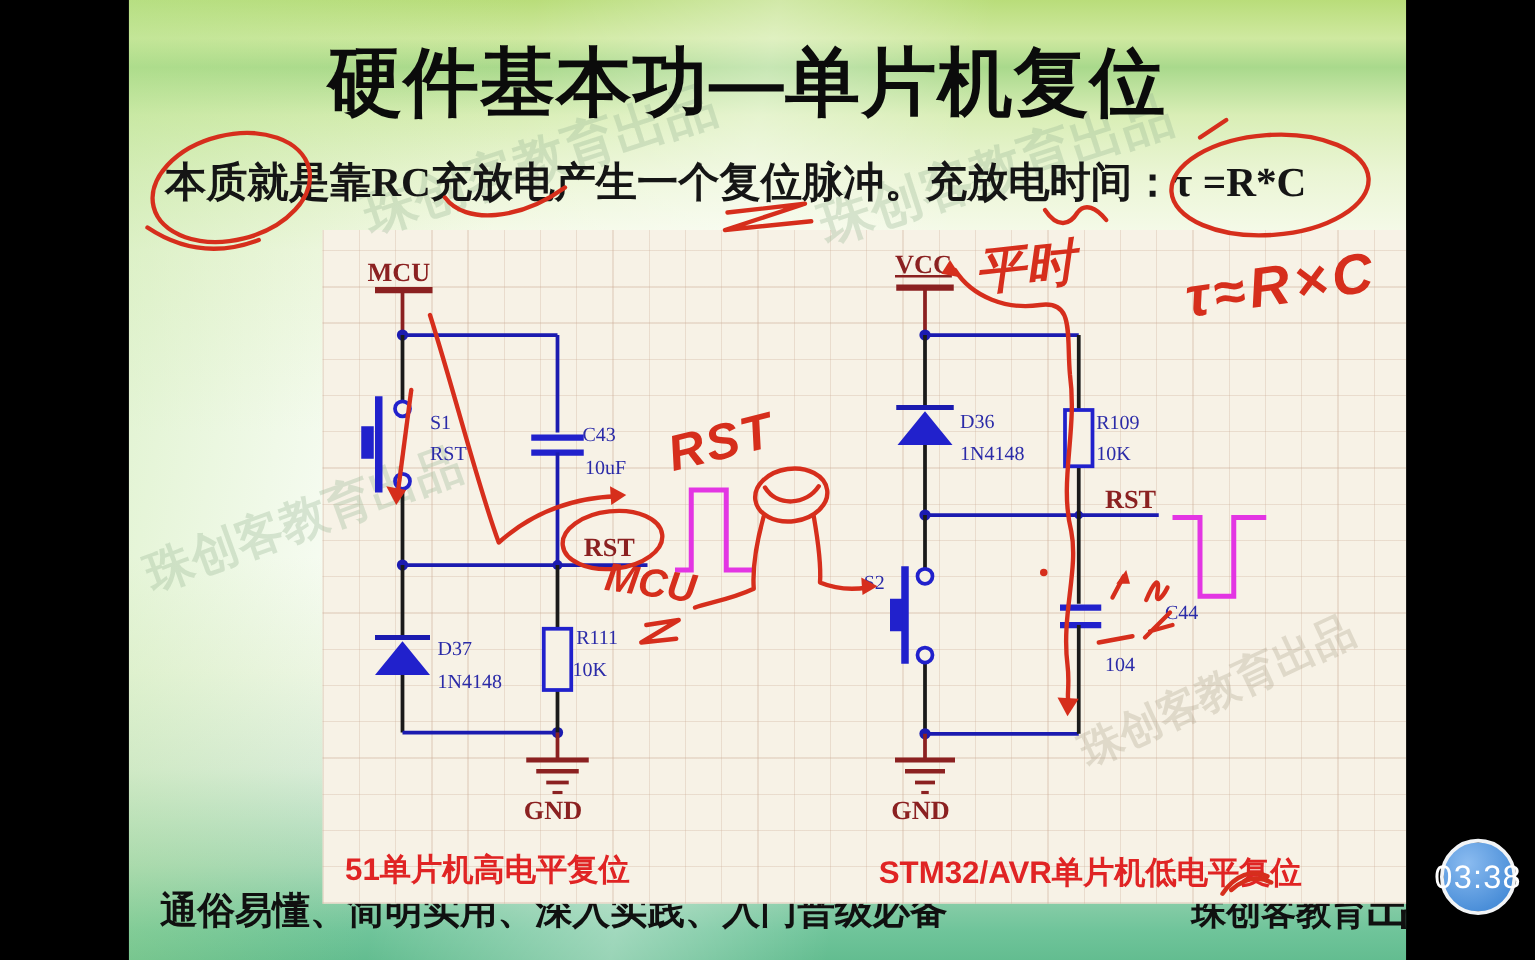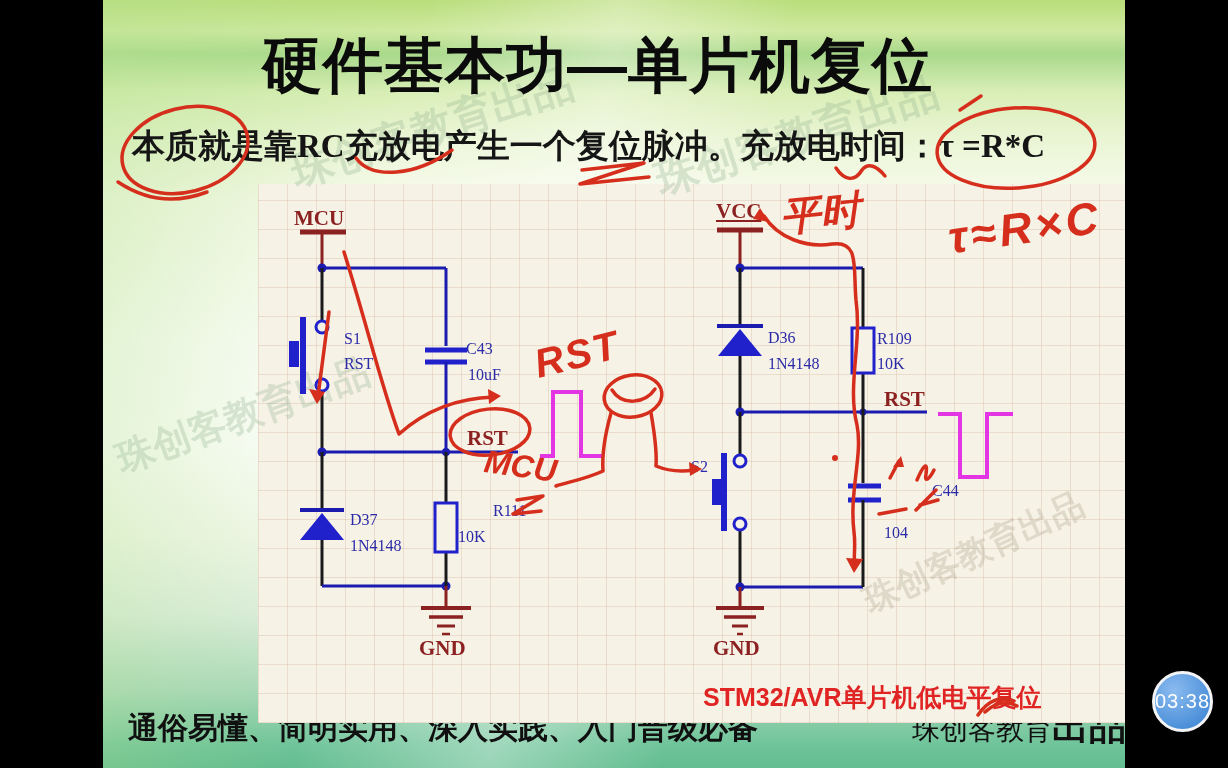--- a/index.html
+++ b/index.html
@@ -15,21 +15,21 @@
       rgba(255,255,255,.35) 45%,rgba(255,255,255,0) 60%);pointer-events:none;}
   .abs{position:absolute;}
   
   #title{left:262px;top:26px;z-index:3;font-size:60px;font-weight:900;color:#0b0b0b;
     letter-spacing:1px;white-space:nowrap;}
   #subtitle{left:132px;top:124px;z-index:3;font-size:33px;font-weight:700;color:#151515;
     font-family:"Liberation Serif",serif;white-space:nowrap;}
   
   #tagline{left:128px;top:708px;z-index:1;font-size:30px;font-weight:800;color:#101010;white-space:nowrap;}
   #brand{left:912px;top:702px;z-index:1;color:#101010;white-space:nowrap;}
-  #brand .small{font-size:28px;font-weight:400;}
+  #brand .small{font-size:28px;font-weight:700;margin-left:41px;}
   #brand .big{font-size:37px;font-weight:900;font-family:Liberation Mono, monospace;}
   
   #panel{left:258px;top:184px;width:867px;height:539px;z-index:2;background-color:#f7f2e6;
     background-image:
       repeating-linear-gradient(0deg,rgba(202,170,148,.30) 0 1px,transparent 1px 29px),
       repeating-linear-gradient(90deg,rgba(202,170,148,.30) 0 1px,transparent 1px 29px);}
   
   .wm{z-index:2;color:rgba(150,180,145,.32);font-weight:700;white-space:nowrap;pointer-events:none;}
   .wm.onpanel{color:rgba(170,160,135,.30);}
   
@@ -40,21 +40,21 @@
   
   .hand{z-index:4;color:#d62e1c;font-style:italic;font-weight:700;white-space:nowrap;pointer-events:none;}
   
   #overlay{position:absolute;left:0;top:0;z-index:4;pointer-events:none;}
   
   .bar{position:absolute;top:0;width:103px;height:768px;background:#000;z-index:5;}
   
   #timer{position:absolute;left:1152px;top:671px;width:61px;height:61px;z-index:6;border-radius:50%;
     background:radial-gradient(circle at 35% 30%,#8abbf0,#4a8ed8 75%);border:3px solid #f2f4f6;
     box-sizing:border-box;display:flex;align-items:center;justify-content:center;
-    color:#fff;font-size:20px;font-weight:400;letter-spacing:1px;}
+    color:#fff;font-size:26px;font-weight:400;letter-spacing:1px;}
 </style>
 </head>
 <body>
 
 <div id="root">
 
   <div id="stage" class="abs"></div>
 
   <div id="tagline" class="abs">通俗易懂、简明实用、深入实践、入门晋级必备</div>
   <div id="brand" class="abs"><span class="small">珠创客教育</span><span class="big">出品</span></div>
@@ -70,23 +70,24 @@
   <div id="subtitle" class="abs">本质就是靠RC充放电产生一个复位脉冲。充放电时间：τ =R*C</div>
 
   <div class="abs slabel node" style="left:294px;top:206px;">MCU</div>
   <div class="abs slabel ref" style="left:344px;top:330px;">S1</div>
   <div class="abs slabel ref" style="left:344px;top:355px;">RST</div>
   <div class="abs slabel ref" style="left:466px;top:340px;text-align:center;">C43</div>
   <div class="abs slabel ref" style="left:468px;top:366px;">10uF</div>
   <div class="abs slabel node" style="left:467px;top:426px;">RST</div>
   <div class="abs slabel ref" style="left:350px;top:511px;">D37</div>
   <div class="abs slabel ref" style="left:350px;top:537px;">1N4148</div>
-  <div class="abs slabel ref" style="left:476px;top:502px;margin-left:17px;">R111</div>
+  <div class="abs slabel ref" style="left:444px;top:502px;margin-left:17px;">R111</div>
   <div class="abs slabel ref" style="left:458px;top:528px;">10K</div>
   <div class="abs slabel node" style="left:419px;top:636px;">GND</div>
+  <div class="abs cap" style="left:276px;top:679px;">51单片机高电平复位</div>
 
   <div class="abs slabel node" style="left:716px;top:199px;text-decoration:underline;">VCC</div>
   <div class="abs slabel ref" style="left:768px;top:329px;">D36</div>
   <div class="abs slabel ref" style="left:768px;top:355px;">1N4148</div>
   <div class="abs slabel ref" style="left:877px;top:330px;">R109</div>
   <div class="abs slabel ref" style="left:877px;top:355px;">10K</div>
   <div class="abs slabel node" style="left:884px;top:387px;">RST</div>
   <div class="abs slabel ref" style="left:691px;top:458px;">S2</div>
   <div class="abs slabel ref" style="left:932px;top:482px;">C44</div>
   <div class="abs slabel ref" style="left:884px;top:508px;margin-top:16px;">104</div>

